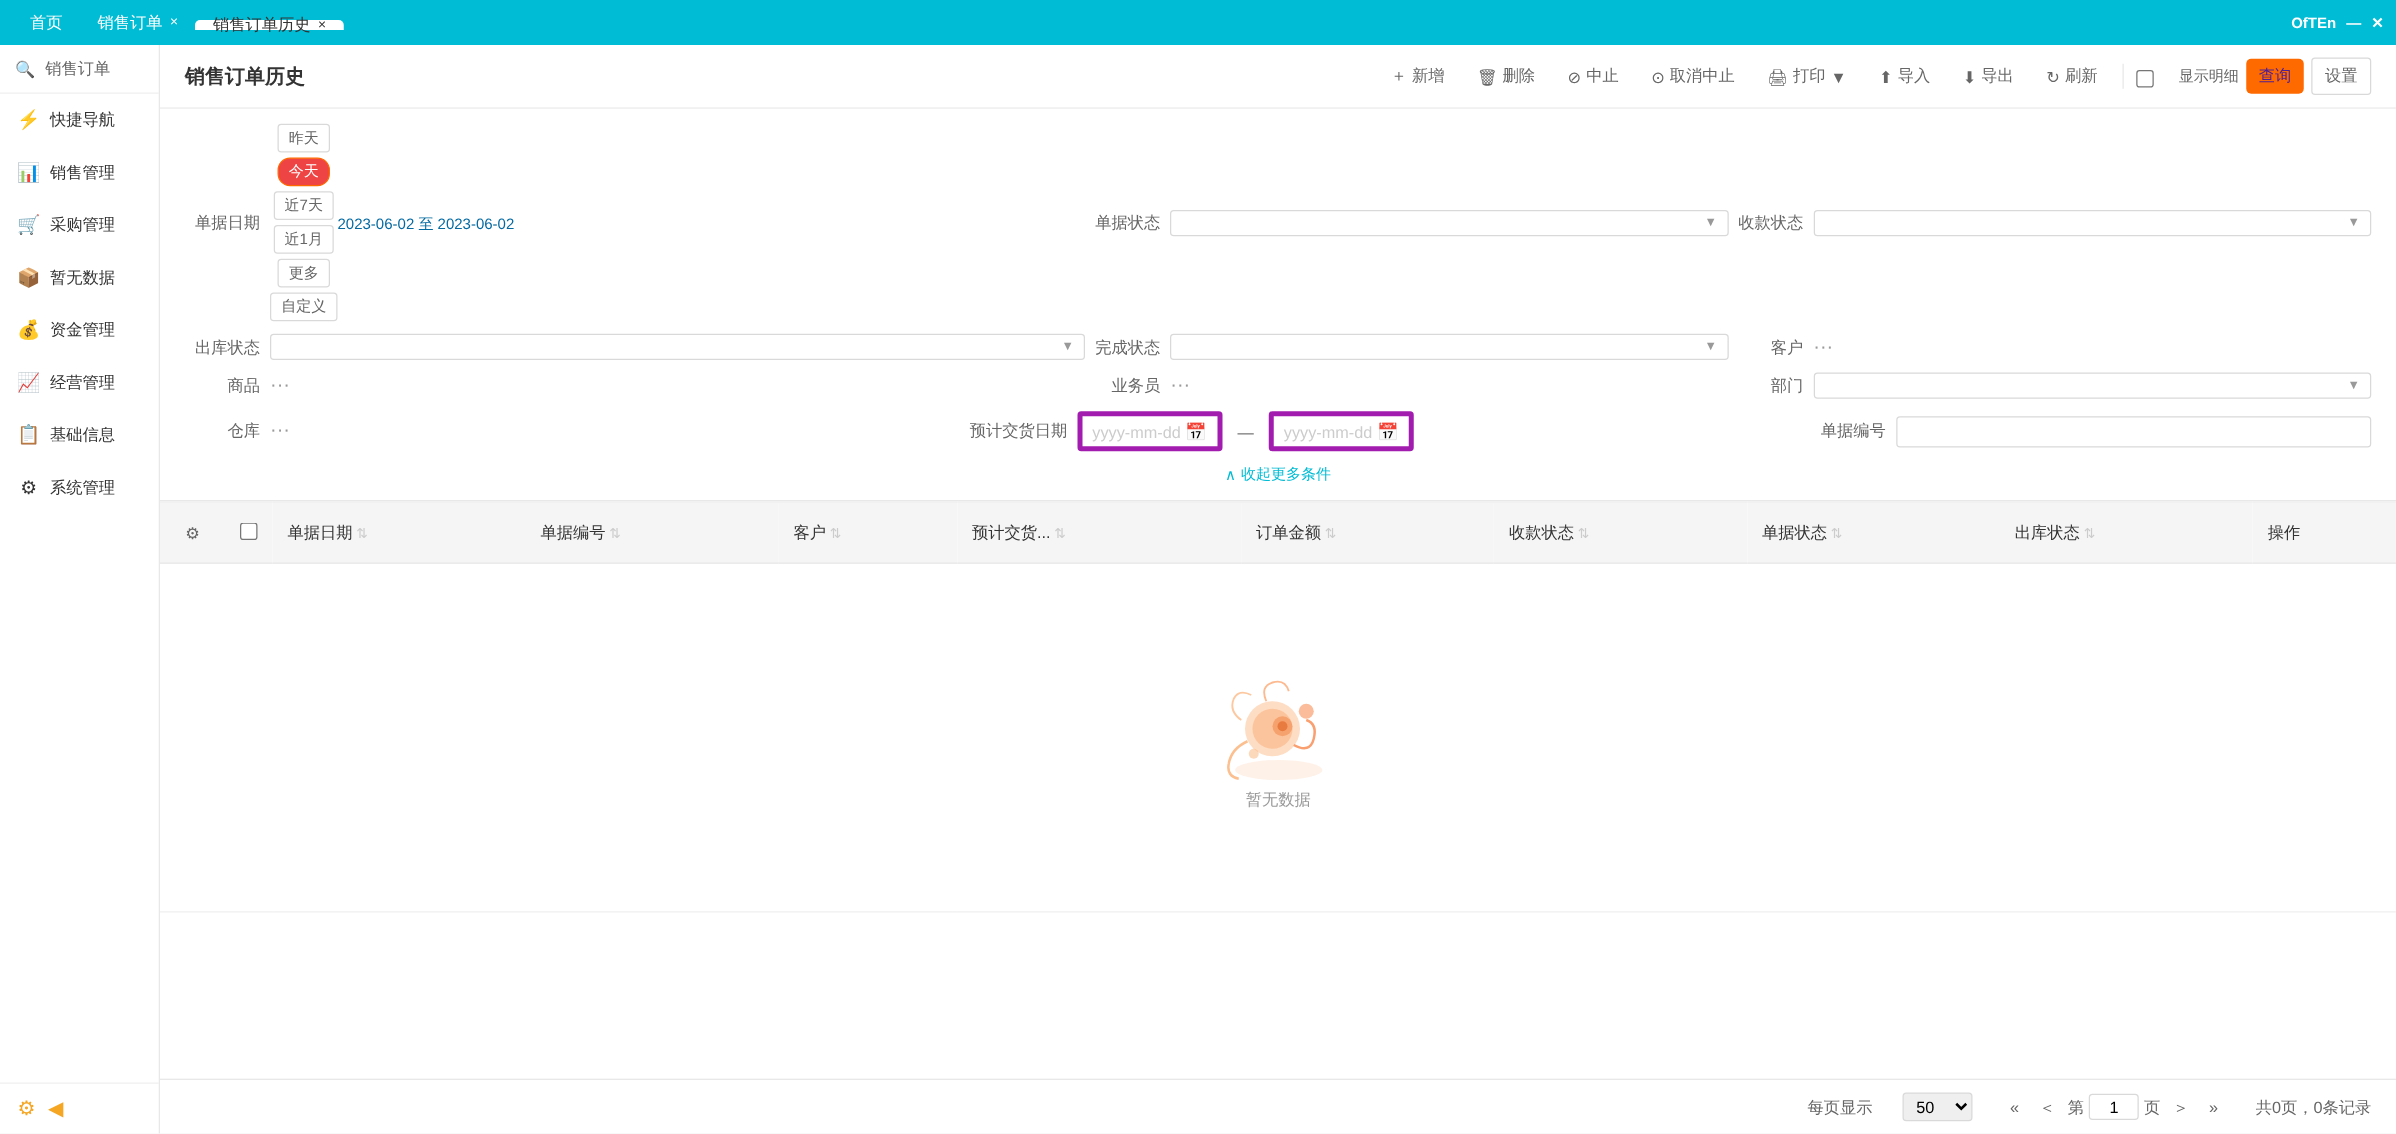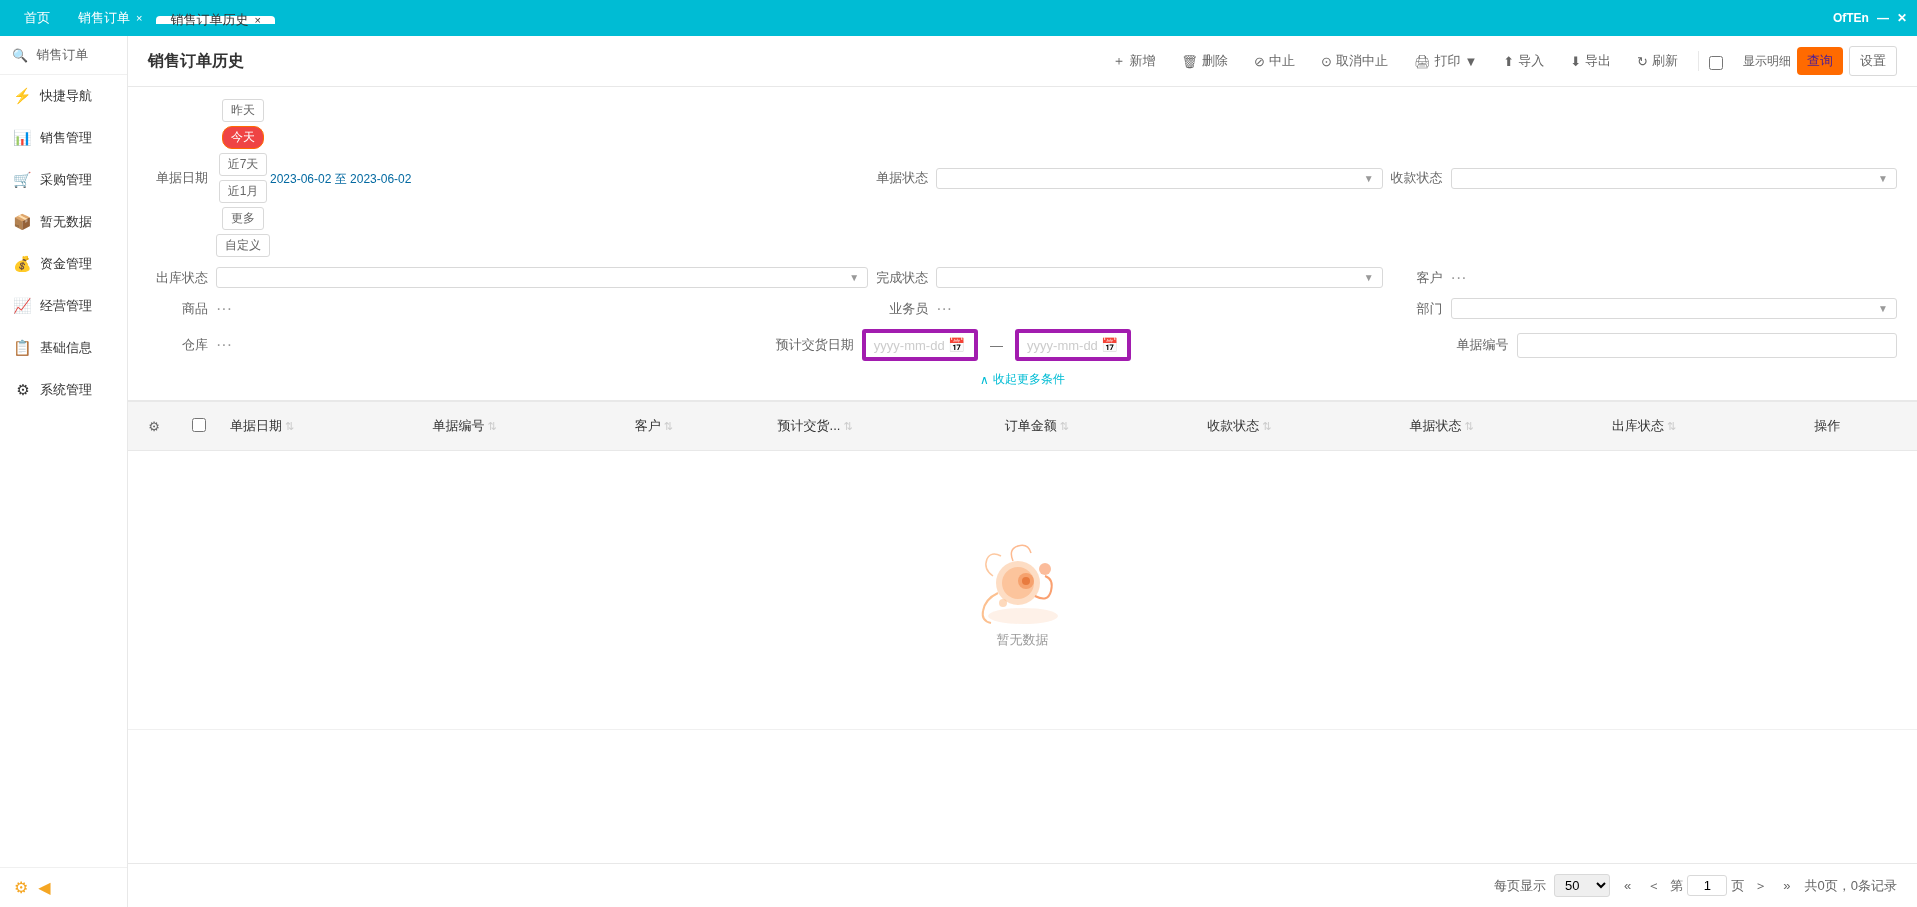--- a/index.html
+++ b/index.html
@@ -65,21 +65,21 @@
     .data-table th .sort-icon { color: #ccc; font-size: 11px; }
     .data-table td { padding: 10px 12px; border-bottom: 1px solid #f0f0f0; font-size: 13px; color: #333; }
     .table-config-btn { width: 28px; height: 28px; display: flex; align-items: center; justify-content: center; cursor: pointer; color: #666; }
     .table-checkbox { width: 14px; height: 14px; cursor: pointer; }
 
     
     .empty-state { display: flex; flex-direction: column; align-items: center; justify-content: center; padding: 80px 0; }
     .empty-text { color: #999; font-size: 13px; }
 
     
-    .table-footer { background: #fff; border-top: 1px solid #e8e8e8; padding: 10px 20px; display: flex; align-items: center; justify-content: flex-end; gap: 8px; font-size: 13px; color: #666; flex-shrink: 0; }
+    .table-footer { background: #fff; border-top: 1px solid #e8e8e8; padding: 10px 20px; display: flex; align-items: center; justify-content: flex-end; gap: 24px; font-size: 13px; color: #666; flex-shrink: 0; }
     .page-size-select { border: 1px solid #d9d9d9; border-radius: 3px; padding: 2px 6px; font-size: 13px; }
     .page-nav { display: flex; align-items: center; gap: 4px; }
     .page-nav-btn { padding: 2px 6px; cursor: pointer; color: #666; border: none; background: none; font-size: 13px; }
     .page-input { width: 40px; border: 1px solid #d9d9d9; border-radius: 3px; padding: 2px 4px; text-align: center; font-size: 13px; }
 
     
     .empty-svg-wrap { width: 120px; height: 100px; }
   </style>
 </head>
 <body>

